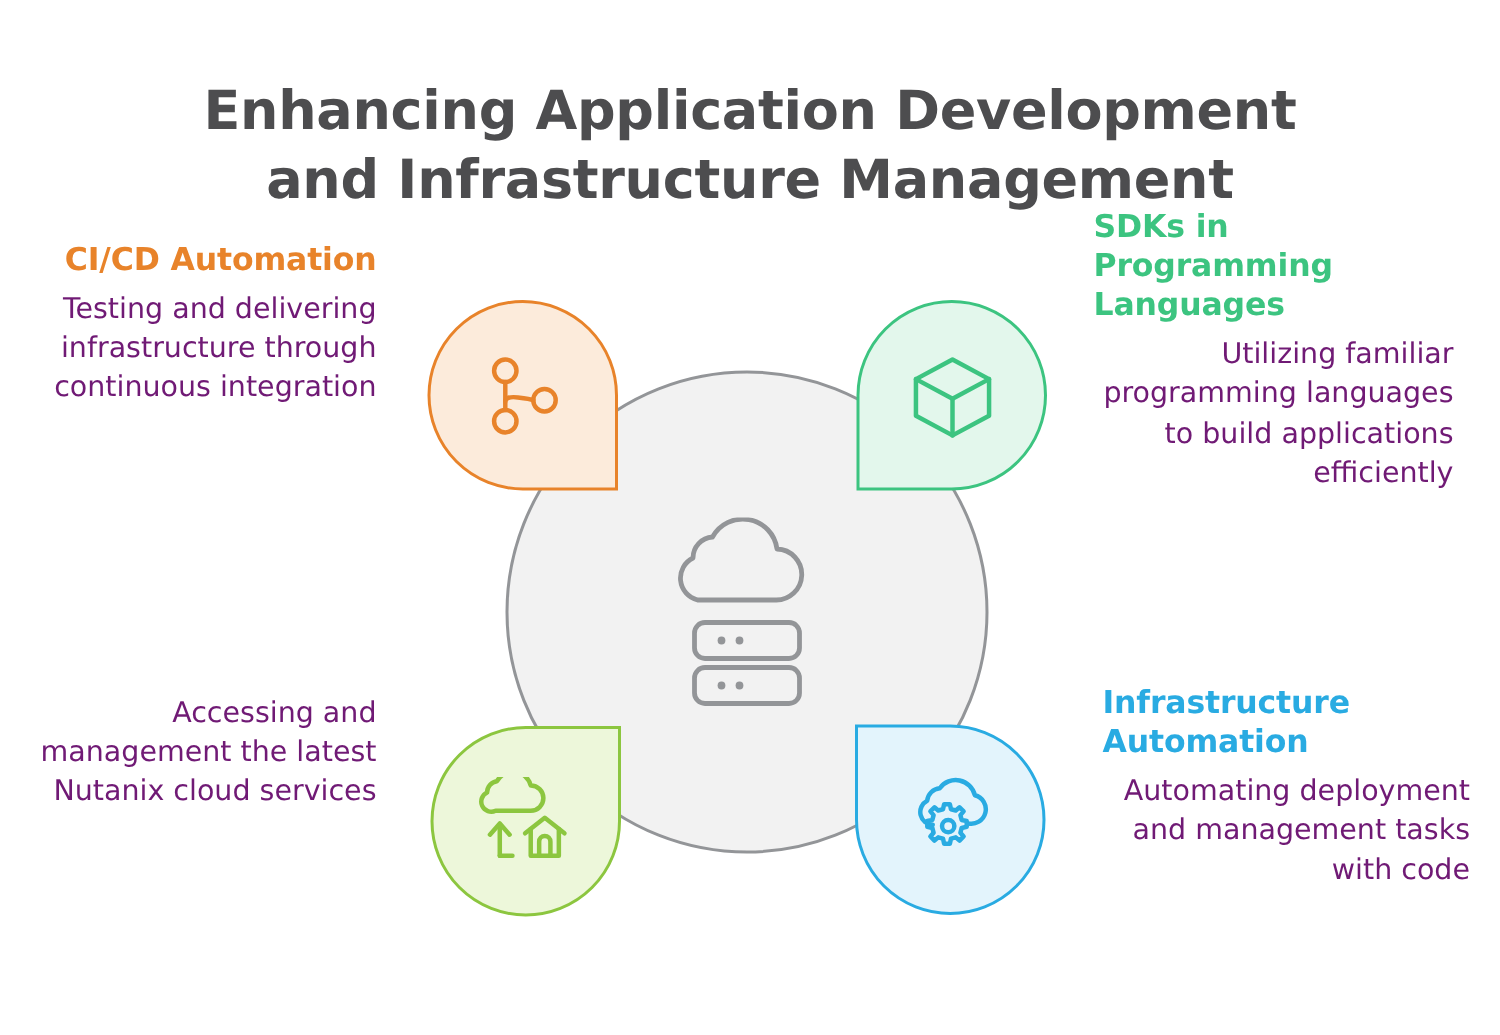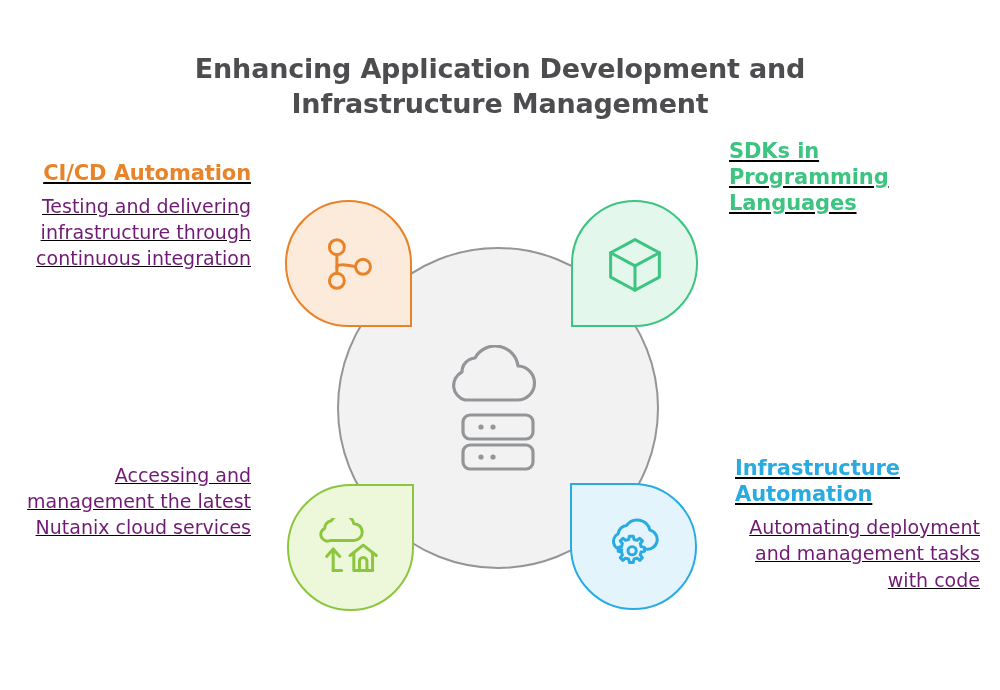--- a/index.html
+++ b/index.html
@@ -19,21 +19,21 @@
     height: 690px;
   }
 
   
   .title {
     position: absolute;
     left: 100px;
     top: 52px;
     width: 800px;
     text-align: center;
-    font-size: 27px;
+    font-size: 36px;
     font-weight: bold;
     line-height: 1.28;
     color: #4D4D4F;
     letter-spacing: -0.2px;
   }
 
   
   .center-circle {
     position: absolute;
     left: 337px;
@@ -72,21 +72,21 @@
   .drop.br { border-radius: 0 50% 50% 50%; }   
 
   #drop-cicd  { left: 285px; top: 200px; background: #FCEBDB; border-color: #E8832A; }
   #drop-sdk   { left: 571px; top: 200px; background: #E3F7EC; border-color: #3CC480; }
   #drop-cloud { left: 287px; top: 484px; background: #EDF7DA; border-color: #8CC63F; }
   #drop-auto  { left: 570px; top: 483px; background: #E3F4FC; border-color: #29ABE2; }
 
   .drop svg { display: block; }
 
   
-  .block { position: absolute; text-decoration: underline; }
+  .block { position: absolute; }
   .block h3 {
     margin: 0;
     font-size: 21px;
     font-weight: bold;
     line-height: 1.24;
     letter-spacing: -0.1px;
   }
   .block p {
     margin: 7px 0 0 0;
     font-size: 19px;
@@ -146,20 +146,21 @@
     <span>
       <svg viewBox="0 0 64 64" width="60" height="60" fill="none" stroke="#3CC480" stroke-width="3.2" stroke-linecap="round" stroke-linejoin="round">
         <path d="M32 6 L58 20 L58 46 L32 60 L6 46 L6 20 Z"></path>
         <path d="M6 20 L32 34 L58 20"></path>
         <path d="M32 34 L32 60"></path>
       </svg>
     </span>
   </div>
   <div class="block align-left" id="block-sdk">
     <h3>SDKs in Programming Languages</h3>
+    <p>Utilizing familiar programming languages to build applications efficiently</p>
   </div>
 
   <div class="drop bl" id="drop-cloud">
     <span>
       <svg viewBox="0 0 70 64" width="66" height="60" fill="none" stroke="#8CC63F" stroke-width="3.2" stroke-linecap="round" stroke-linejoin="round">
         <path d="M13 24 H38 a9 9 0 0 0 0 -18 a13 13 0 0 0 -24 -3 a8 8 0 0 0 -7 8 a7 7 0 0 0 6 13 Z"></path>
         <path d="M16 56 H25"></path>
         <path d="M16 56 V34"></path>
         <path d="M9 41 L16 33 L23 41"></path>
         <path d="M34 40 L48 29 L62 40"></path>

